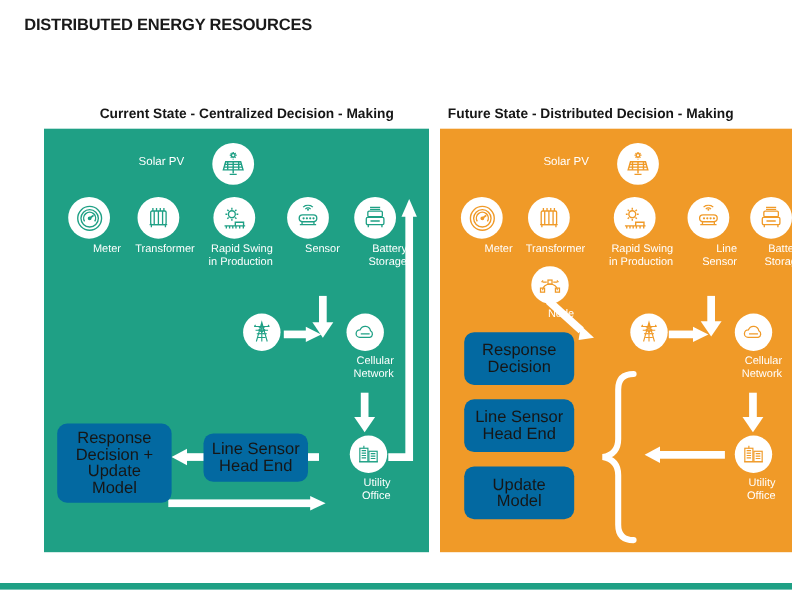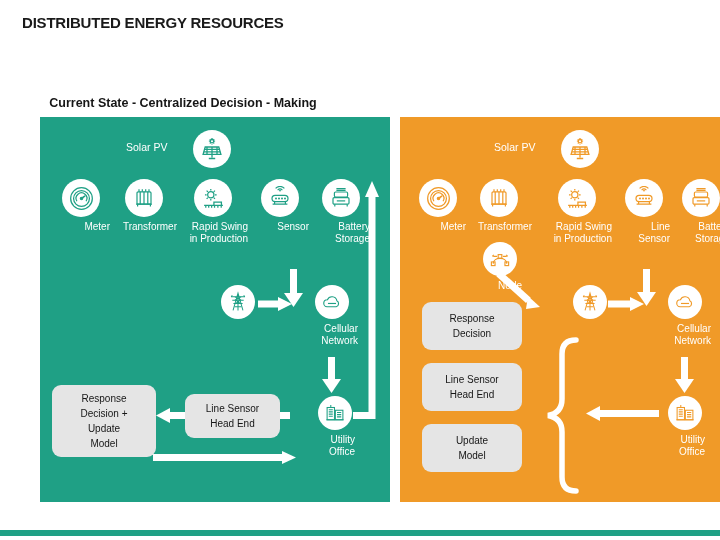--- a/index.html
+++ b/index.html
@@ -20,21 +20,21 @@
   }
   .subtitle{
     position:absolute;left:22px;top:47px;
     font-size:16px;color:#2b2b2b;white-space:nowrap;
   }
   .panel-heading{
     position:absolute;top:96px;
     font-size:12.5px;font-weight:bold;color:#161616;
     white-space:nowrap;text-align:center;
   }
-  #heading-left{left:8px;width:350px;}
+  #heading-left{left:8px;width:350px;text-align:right;}
   #heading-right{left:368px;width:338px;}
 
   
   .panel{position:absolute;top:117px;height:385px;margin-left:32px;}
   #panel-left{left:8px;width:350px;background:#1fa085;}
   #panel-right{left:368px;width:338px;background:#f09a28;}
 
   .footer-bar{
     position:absolute;left:0;top:530px;width:720px;height:6px;
     background:#1fa085;
@@ -49,35 +49,36 @@
   }
   .circ.sm{width:34px;height:34px;}
   .circ svg{display:block;}
   .icon-label{
     margin-top:4px;font-size:10px;line-height:11.5px;
     color:#ffffff;text-align:right;white-space:pre-line;
   }
 
   
   .box{
-    position:absolute;background:#e5e5e5;border-radius:9px;
+    position:absolute;background:#0369a1;border-radius:9px;
     display:flex;align-items:center;justify-content:center;
-    text-align:center;color:#161616;font-size:10px;line-height:15px;
+    text-align:center;color:#161616;font-size:15px;line-height:15px;
     white-space:pre-line;font-family:"Liberation Sans", sans-serif;
   }
   svg.overlay{position:absolute;left:0;top:0;pointer-events:none;}
 </style>
 </head>
 <body>
 
 <div id="slide">
 
   <div class="title">DISTRIBUTED ENERGY RESOURCES</div>
 
   <div class="panel-heading" id="heading-left">Current State - Centralized Decision - Making</div>
+  <div class="panel-heading" id="heading-right">Future State - Distributed Decision - Making</div>
 
   <div class="panel" id="panel-left">
 
     <svg class="overlay" width="350" height="385">
 
       <g fill="#ffffff">
         <rect x="250" y="152" width="7" height="26"></rect>
         <polygon points="244,176 263,176 253.5,190"></polygon>
       </g>
 

